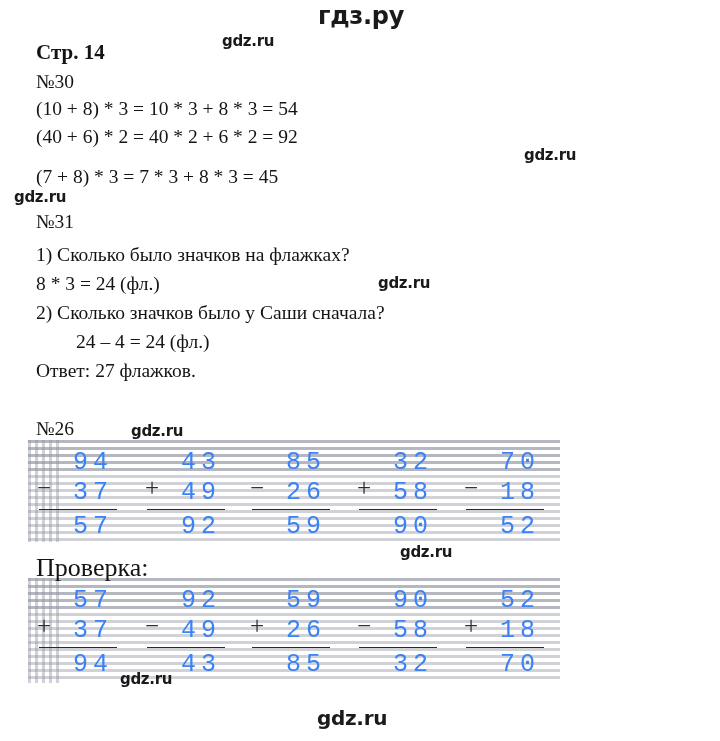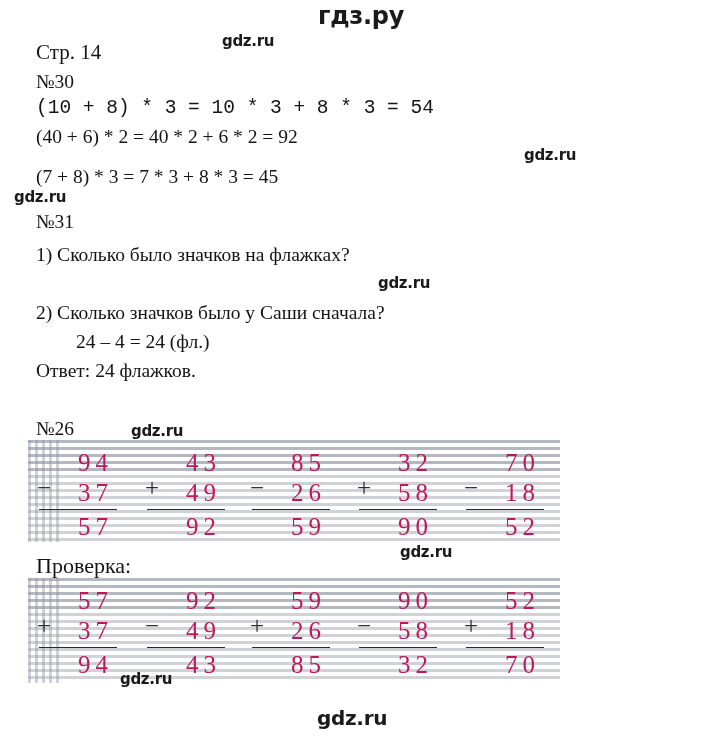--- a/index.html
+++ b/index.html
@@ -24,21 +24,21 @@
     white-space:nowrap;
     letter-spacing:-0.3px;
     user-select:none;
   }
   .wm-top{font-size:24px;}
   .wm-sm{font-size:15px;}
   .wm-foot{font-size:20px;}
 
   
   .txt{position:absolute;white-space:nowrap;font-size:19.5px;line-height:1;}
-  .bold{font-weight:normal;}
+  .bold{font-weight:bold;}
 
   
   .gridpaper{
     position:absolute;
     background-image:
       repeating-linear-gradient(to right,
         rgba(120,125,140,0.40) 0px, rgba(120,125,140,0.40) 3px,
         rgba(255,255,255,0) 3px, rgba(255,255,255,0) 7px),
       repeating-linear-gradient(to bottom,
         rgba(120,125,140,0.40) 0px, rgba(120,125,140,0.40) 3px,
@@ -62,48 +62,50 @@
   .colsum .op{
     position:absolute;left:2px;top:27px;
     font-size:25px;line-height:1;color:#2b2b2b;
     font-family:"Liberation Serif", serif;
   }
   .colsum .num{
     text-align:right;
     font-size:25px;line-height:30px;
     letter-spacing:5px;
     padding-right:14px;
-    color:#be185d;
+    color:#3b82f6;
+    font-family:Liberation Mono, monospace;
   }
   .colsum .rule{
     border-top:1.6px solid #2a2a2a;
     margin:1px 10px 2px 4px;
   }
-  .lbl{position:absolute;font-size:22px;white-space:nowrap;text-align:center;}
+  .lbl{position:absolute;font-size:26px;white-space:nowrap;text-align:center;}
 </style>
 </head>
 <body>
 
 <div class="page">
 
   <div class="gridpaper" style="left:28px;top:440px;width:532px;height:102px;"></div>
   <div class="gridpaper" style="left:28px;top:578px;width:532px;height:105px;"></div>
 
   <div class="txt bold" style="left:36px;top:42px;font-size:21px;">Стр. 14</div>
 
   <div class="txt" style="left:36px;top:72px;">№30</div>
-  <div class="txt" style="left:36px;top:99px;font-family:Liberation Mono, monospace;">(10 + 8) * 3 = 10 * 3 + 8 * 3 = 54</div>
+  <div class="txt" style="left:36px;top:99px;">(10 + 8) * 3 = 10 * 3 + 8 * 3 = 54</div>
   <div class="txt" style="left:36px;top:127px;">(40 + 6) * 2 = 40 * 2 + 6 * 2 = 92</div>
   <div class="txt" style="left:36px;top:167px;">(7 + 8) * 3 = 7 * 3 + 8 * 3 = 45</div>
 
   <div class="txt" style="left:36px;top:212px;">№31</div>
   <div class="txt" style="left:36px;top:245px;">1) Сколько было значков на флажках?</div>
+  <div class="txt" style="left:36px;top:274px;">8 * 3 = 24 (фл.)</div>
   <div class="txt" style="left:36px;top:303px;">2) Сколько значков было у Саши сначала?</div>
   <div class="txt" style="left:36px;top:332px;margin-left:40px;">24 – 4 = 24 (фл.)</div>
-  <div class="txt" style="left:36px;top:361px;">Ответ: 24 флажков.</div>
+  <div class="txt" style="left:36px;top:361px;">Ответ: 27 флажков.</div>
 
   <div class="txt" style="left:36px;top:419px;">№26</div>
 
   <div class="colsum" style="left:35px;top:448px;">
     <div class="op">−</div>
     <div class="num">94</div>
     <div class="num">37</div>
     <div class="rule"></div>
     <div class="num">57</div>
   </div>

